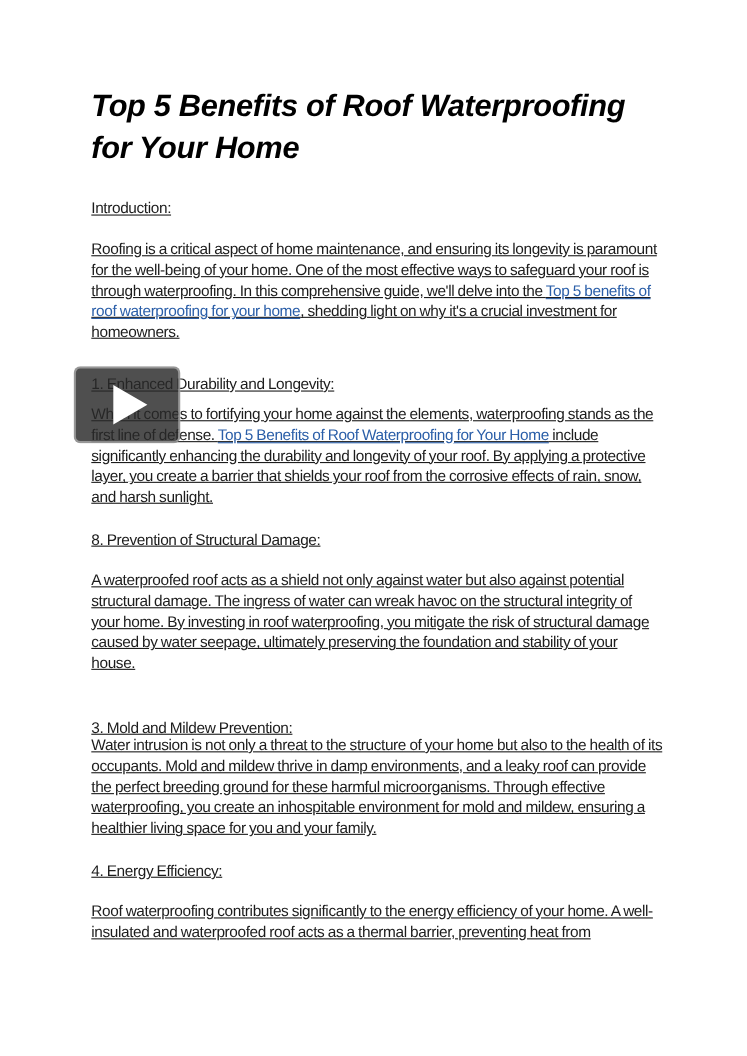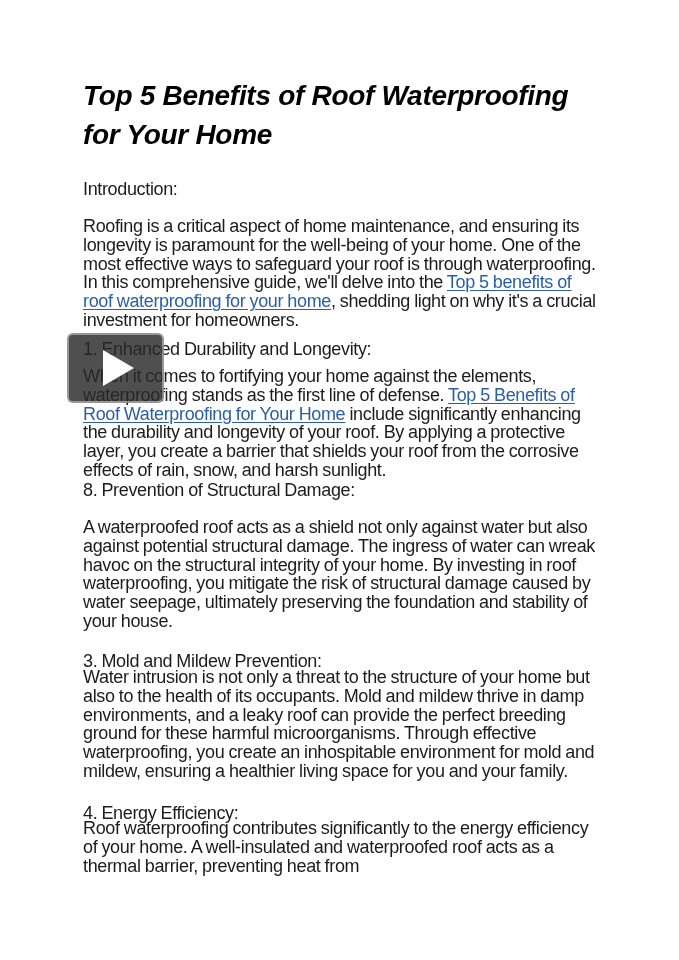--- a/index.html
+++ b/index.html
@@ -33,25 +33,26 @@
       line-height: 39px;
       color: #000;
       letter-spacing: -0.3px;
       width: 520px;
     }
     .block {
       position: absolute;
       left: 0;
       width: 520px;
       margin: 0;
-      font-size: 18px;
+      font-size: 14px;
       line-height: 18.8px;
       letter-spacing: -0.35px;
       word-spacing: -0.5px;
       color: #1c1c1c;
+      text-decoration: underline;
     }
     .block a {
       color: #2a5ea8;
       text-decoration: underline;
       text-underline-offset: 2px;
     }
     .heading { }
     .play-overlay {
       position: absolute;
       left: 67px;
@@ -86,21 +87,21 @@
   <p class="block" style="top:367px;"><span>When it comes to fortifying your home against the elements, waterproofing stands as the first line of defense. </span><a href="#">Top 5 Benefits of Roof Waterproofing for Your Home</a><span> include significantly enhancing the durability and longevity of your roof. By applying a protective layer, you create a barrier that shields your roof from the corrosive effects of rain, snow, and harsh sunlight.</span></p>
 
   <p class="block heading" style="top:481px;">8. Prevention of Structural Damage:</p>
 
   <p class="block" style="top:518px;">A waterproofed roof acts as a shield not only against water but also against potential structural damage. The ingress of water can wreak havoc on the structural integrity of your home. By investing in roof waterproofing, you mitigate the risk of structural damage caused by water seepage, ultimately preserving the foundation and stability of your house.</p>
 
   <p class="block heading" style="top:631px;margin-top:21px;">3. Mold and Mildew Prevention:</p>
 
   <p class="block" style="top:668px;">Water intrusion is not only a threat to the structure of your home but also to the health of its occupants. Mold and mildew thrive in damp environments, and a leaky roof can provide the perfect breeding ground for these harmful microorganisms. Through effective waterproofing, you create an inhospitable environment for mold and mildew, ensuring a healthier living space for you and your family.</p>
 
-  <p class="block heading" style="top:804px;">4. Energy Efficiency:</p>
+  <p class="block heading" style="top:782px;">4. Energy Efficiency:</p>
 
   <p class="block" style="top:819px;">Roof waterproofing contributes significantly to the energy efficiency of your home. A well-insulated and waterproofed roof acts as a thermal barrier, preventing heat from</p>
 
 </div>
 
 <div class="play-overlay">
   <svg width="34" height="38" viewBox="0 0 34 38">
     <polygon points="2,1 33,19 2,37" fill="#ffffff"></polygon>
   </svg>
 </div>

